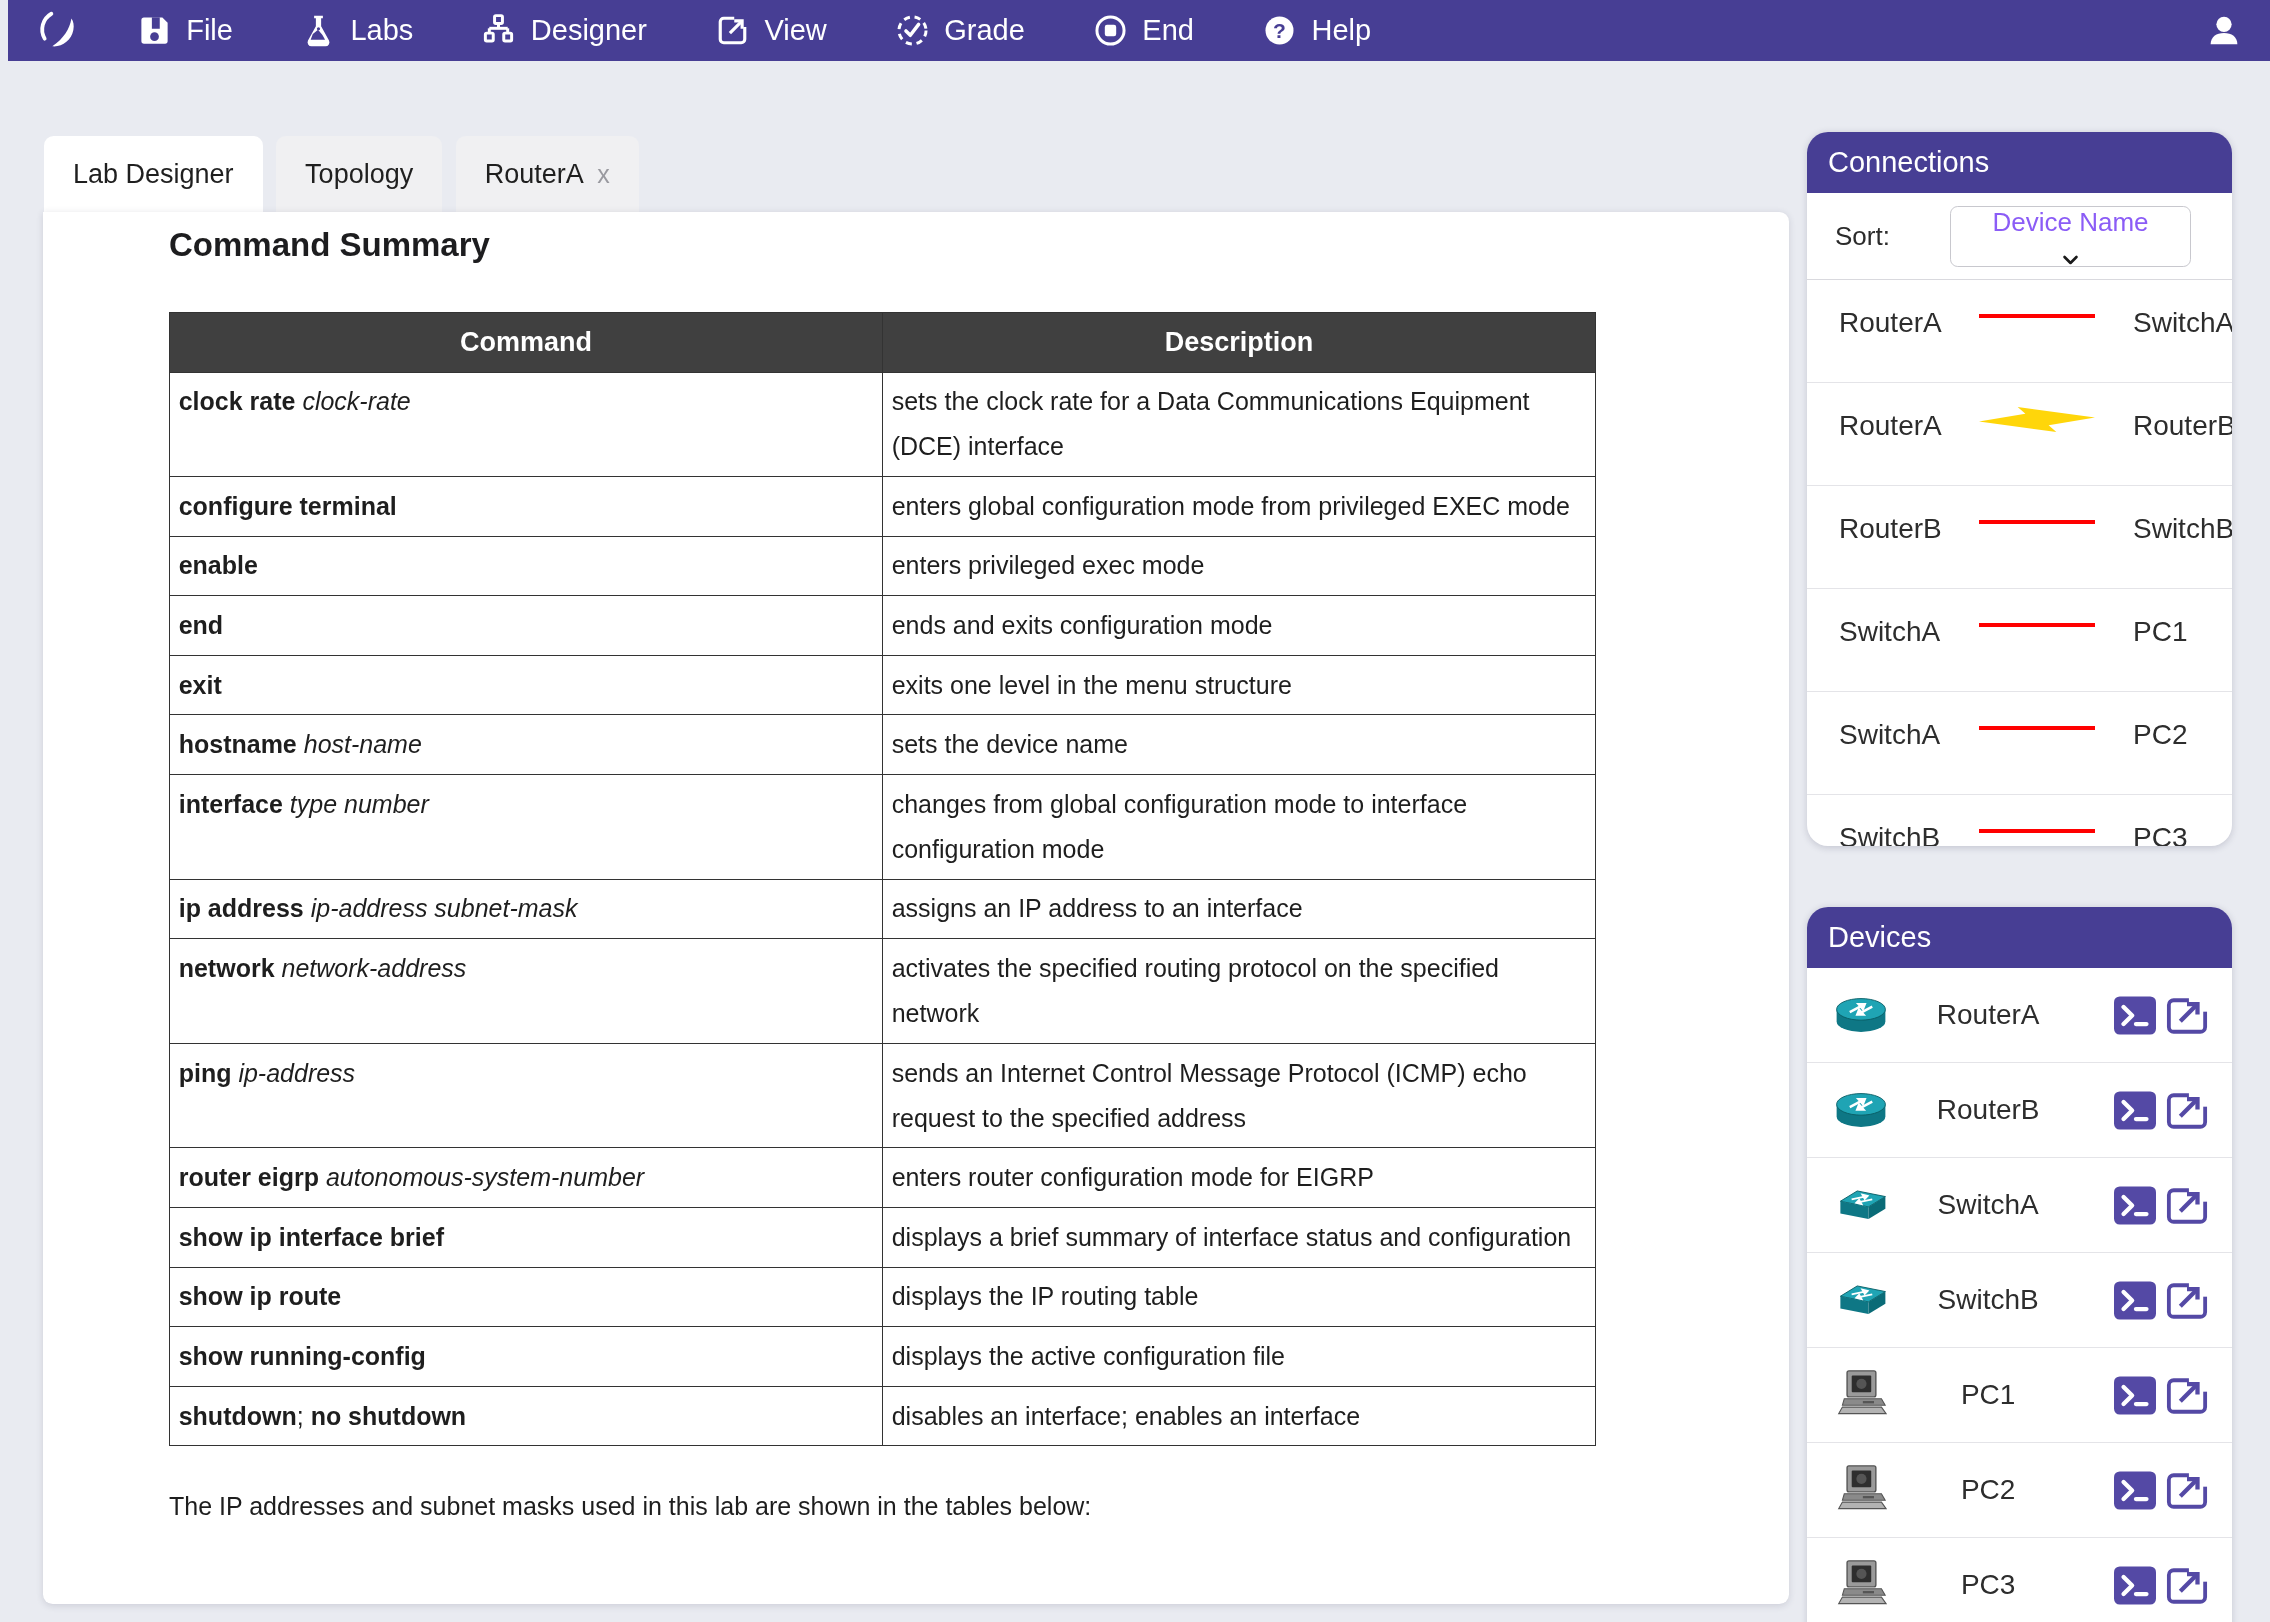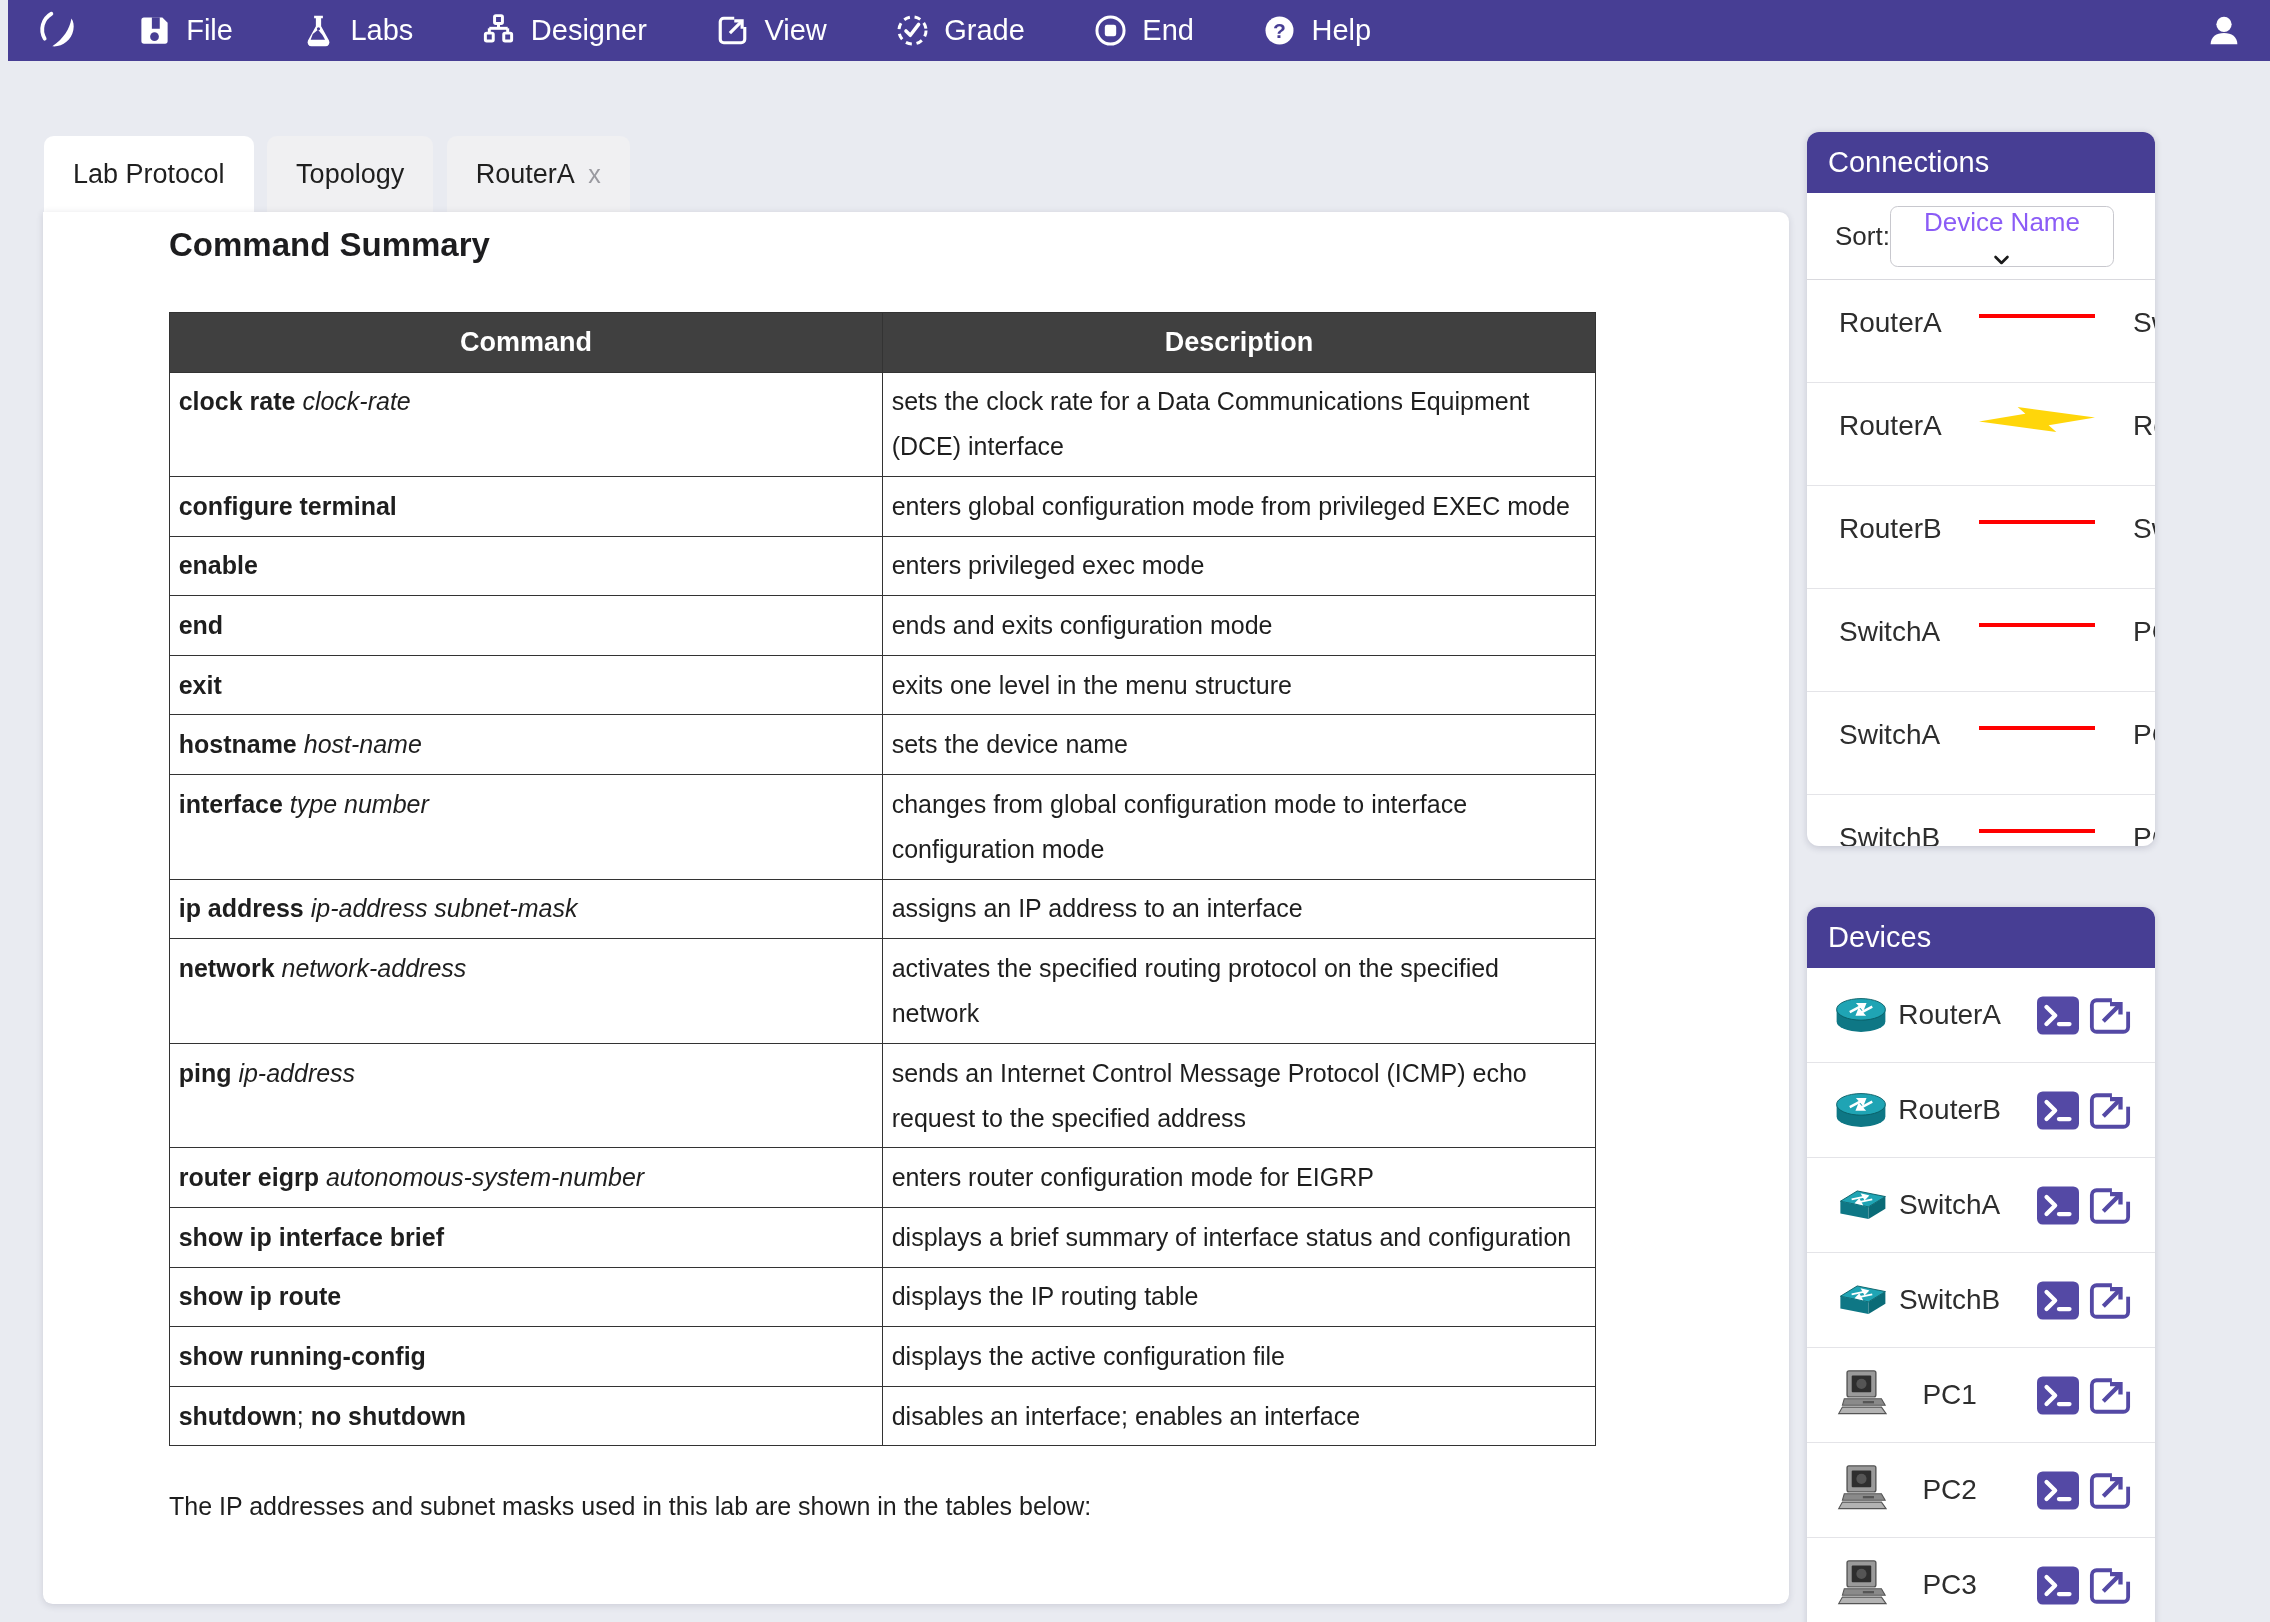--- a/index.html
+++ b/index.html
@@ -35,22 +35,22 @@
   table.cmd th { background:#404040; color:#fff; font-size:27px; font-weight:bold;
     height:60px; text-align:center; }
   table.cmd td { font-size:25px; color:#1E1E1E; line-height:45px; padding:6.8px 8.7px;
     vertical-align:top; }
   td.cmd-cell { width:709px; }
   .seg-b { font-weight:bold; }
   .seg-i { font-style:italic; }
   .footer-note { font-size:25px; color:#1E1E1E; margin-top:46px; }
 
   
-  .panel { position:absolute; left:1807px; width:348px; background:#fff;
-    border-radius:12px; box-shadow:0 1.9px 7.7px rgba(40,40,70,.18); overflow:hidden; }
+  .panel { position:absolute; left:1807px; width:425px; background:#fff;
+    border-radius:21px; box-shadow:0 1.9px 7.7px rgba(40,40,70,.18); overflow:hidden; }
   .panel-header { height:61px; background:#473E94; color:#fff; font-size:29px;
     display:flex; align-items:center; padding-left:21px; }
   .connections-panel { top:132px; height:714px; }
   .devices-panel { top:907px; height:740px; }
 
   .sort-row { height:87px; display:flex; align-items:center; border-bottom:1px solid #D9D9DE; }
   .sort-label { font-size:26px; color:#2B2B2B; margin-left:28px; }
   .select-box { margin-left:auto; margin-right:41px; width:241px; height:61px;
     border:1.9px solid #C8C8CE; border-radius:7.7px; display:flex; align-items:center;
     justify-content:center; gap:17.4px; font-size:26px; color:#8b5cf6; cursor:pointer; background:#fff;flex-direction:column; }
@@ -144,21 +144,21 @@
   <button class="user-btn">
     <svg width="42" height="42" viewBox="0 0 44 44">
       <circle cx="22" cy="15" r="8" fill="#fff"></circle>
       <path d="M8 36 C8 28 14 24 22 24 C30 24 36 28 36 36 Z" fill="#fff"></path>
     </svg>
   </button>
 </header>
 
 <div class="tabbar" id="tabbar">
     <div class="tab active">
-      <span>Lab Protocol</span>
+      <span>Lab Designer</span>
     </div>
     <div class="tab">
       <span>Topology</span>
     </div>
     <div class="tab">
       <span>RouterA</span>
       <span class="close-x">x</span>
     </div>
   </div>
 

